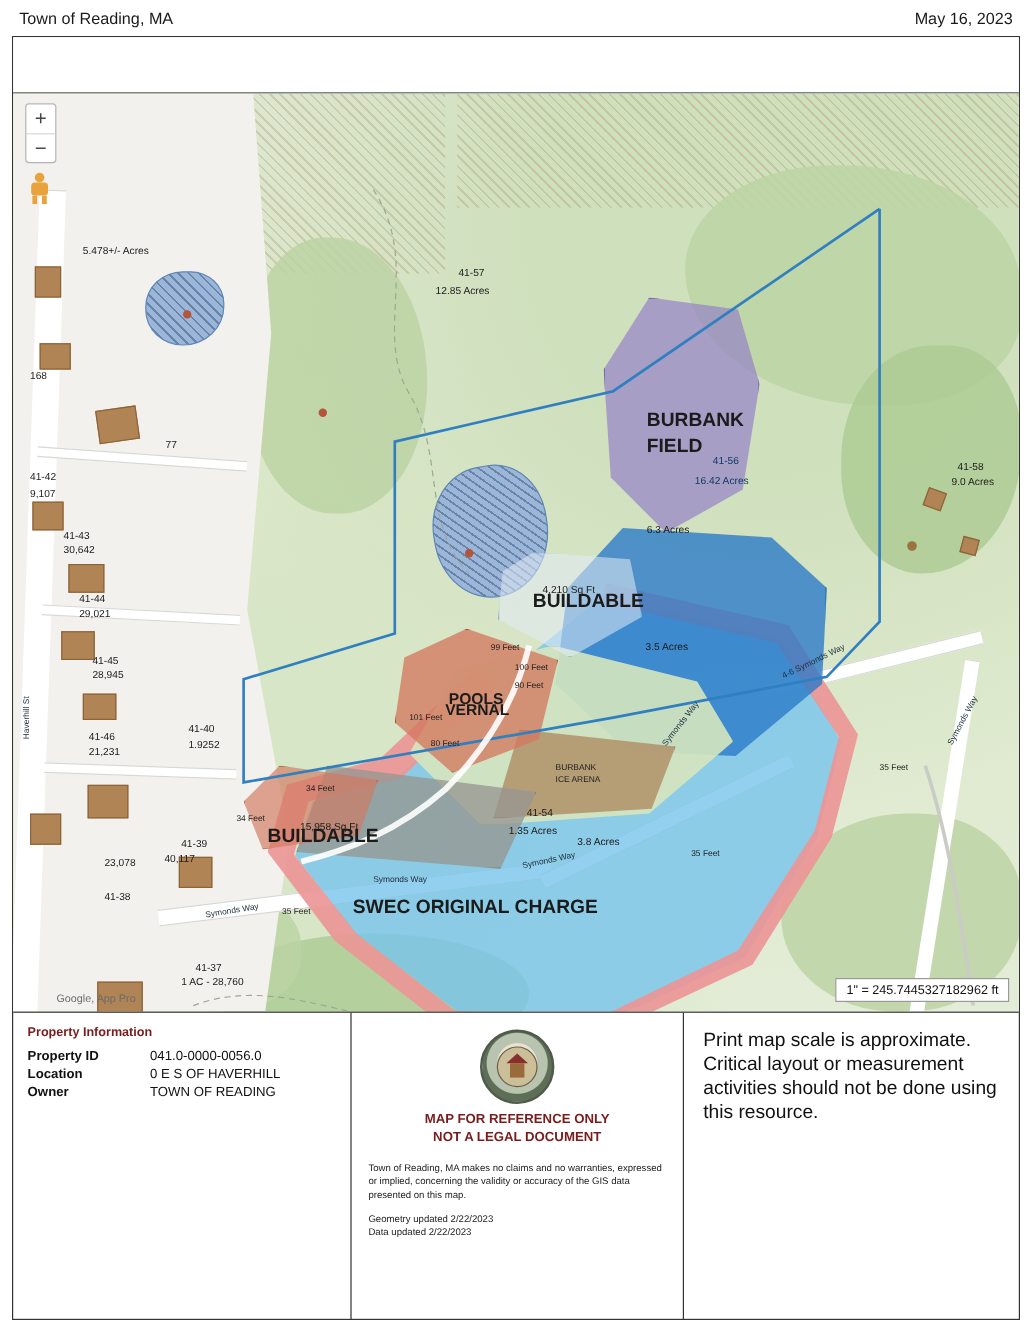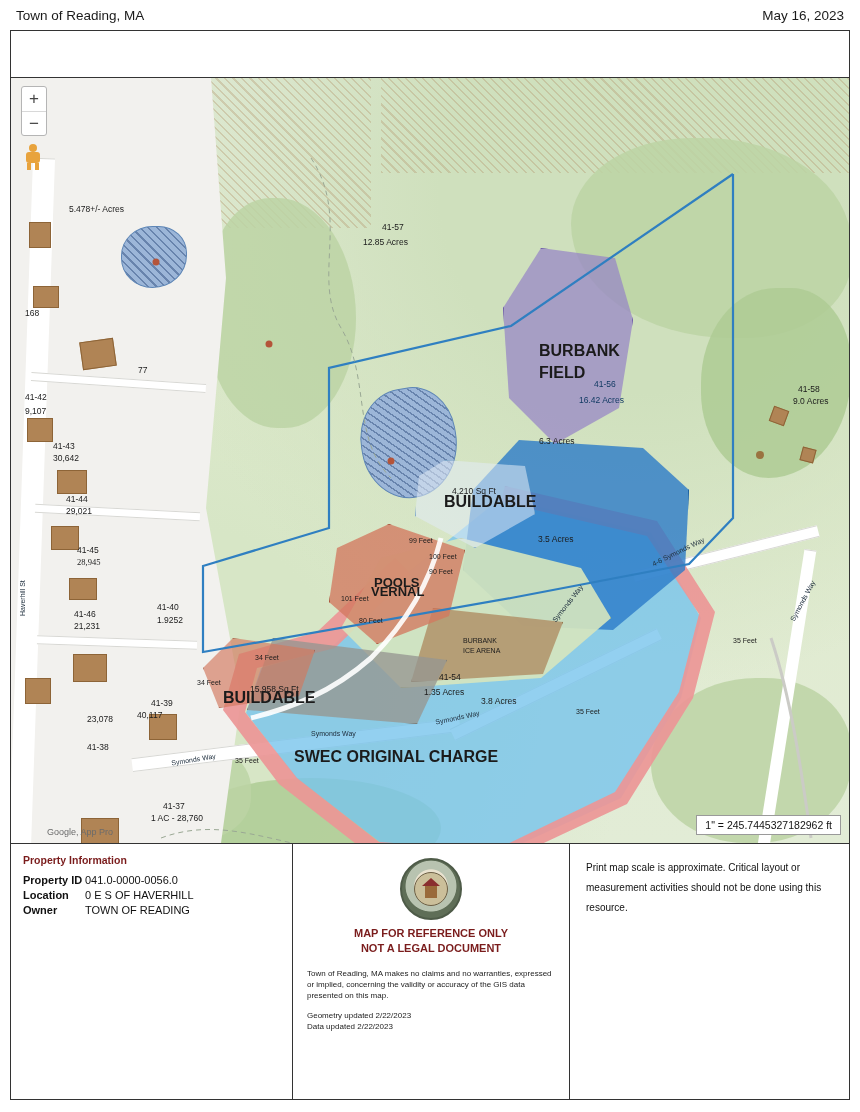--- a/index.html
+++ b/index.html
@@ -219,21 +219,21 @@
   .cell-c { flex: 1; padding: 14px 16px; }
 
   .prop-title {
     color: #7a1c1c;
     font-weight: bold;
     font-size: 10.5px;
     margin-bottom: 8px;
   }
   .prop-row { display: flex; font-size: 11px; color: #111; margin-bottom: 3px; }
   .prop-key { width: 62px; font-weight: bold; }
-  .prop-val { flex: 1; }
+  .prop-val { flex: 1; margin-left: 40px; }
 
   .seal {
     width: 62px; height: 62px;
     margin: 6px auto 4px;
     border-radius: 50%;
     background: radial-gradient(circle at 50% 45%, #e9e2cf 0 38%, #b8c3b0 40% 58%, #5f6e57 60% 100%);
     border: 2px solid #4e5b48;
     position: relative;
   }
   .seal .inner {
@@ -260,21 +260,21 @@
   .disc {
     margin-top: 12px;
     font-size: 8px;
     color: #222;
     line-height: 11px;
     text-align: left;
   }
   .disc p { margin: 0 0 9px 0; }
   .disc p:last-child { margin-bottom: 0; }
   .note {
-    font-size: 10px;
+    font-size: 16px;
     color: #111;
     line-height: 20px;
   }
 </style>
 </head>
 <body>
 
 <div class="page">
 
   <div class="header">
@@ -406,21 +406,21 @@
       <div class="lbl lbl-sm" style="left:528px;top:358px;">6.3 Acres</div>
       <div class="lbl lbl-sm" style="left:787px;top:306px;">41-58</div>
       <div class="lbl lbl-sm" style="left:782px;top:318px;">9.0 Acres</div>
       <div class="lbl lbl-sm" style="left:14px;top:314px;">41-42</div>
       <div class="lbl lbl-sm" style="left:14px;top:328px;">9,107</div>
       <div class="lbl lbl-sm" style="left:42px;top:363px;">41-43</div>
       <div class="lbl lbl-sm" style="left:42px;top:375px;">30,642</div>
       <div class="lbl lbl-sm" style="left:55px;top:416px;">41-44</div>
       <div class="lbl lbl-sm" style="left:55px;top:428px;">29,021</div>
       <div class="lbl lbl-sm" style="left:66px;top:467px;">41-45</div>
-      <div class="lbl lbl-sm" style="left:66px;top:479px;font-family:Liberation Serif, serif;">28,945</div>
+      <div class="lbl lbl-sm" style="left:66px;top:479px;">28,945</div>
       <div class="lbl lbl-sm" style="left:63px;top:531px;">41-46</div>
       <div class="lbl lbl-sm" style="left:63px;top:543px;">21,231</div>
       <div class="lbl lbl-sm" style="left:146px;top:524px;">41-40</div>
       <div class="lbl lbl-sm" style="left:146px;top:537px;">1.9252</div>
       <div class="lbl lbl-sm" style="left:140px;top:620px;">41-39</div>
       <div class="lbl lbl-sm" style="left:126px;top:632px;">40,117</div>
       <div class="lbl lbl-sm" style="left:76px;top:664px;">41-38</div>
       <div class="lbl lbl-sm" style="left:76px;top:636px;">23,078</div>
       <div class="lbl lbl-sm" style="left:152px;top:723px;">41-37</div>
       <div class="lbl lbl-sm" style="left:140px;top:735px;">1 AC - 28,760</div>

